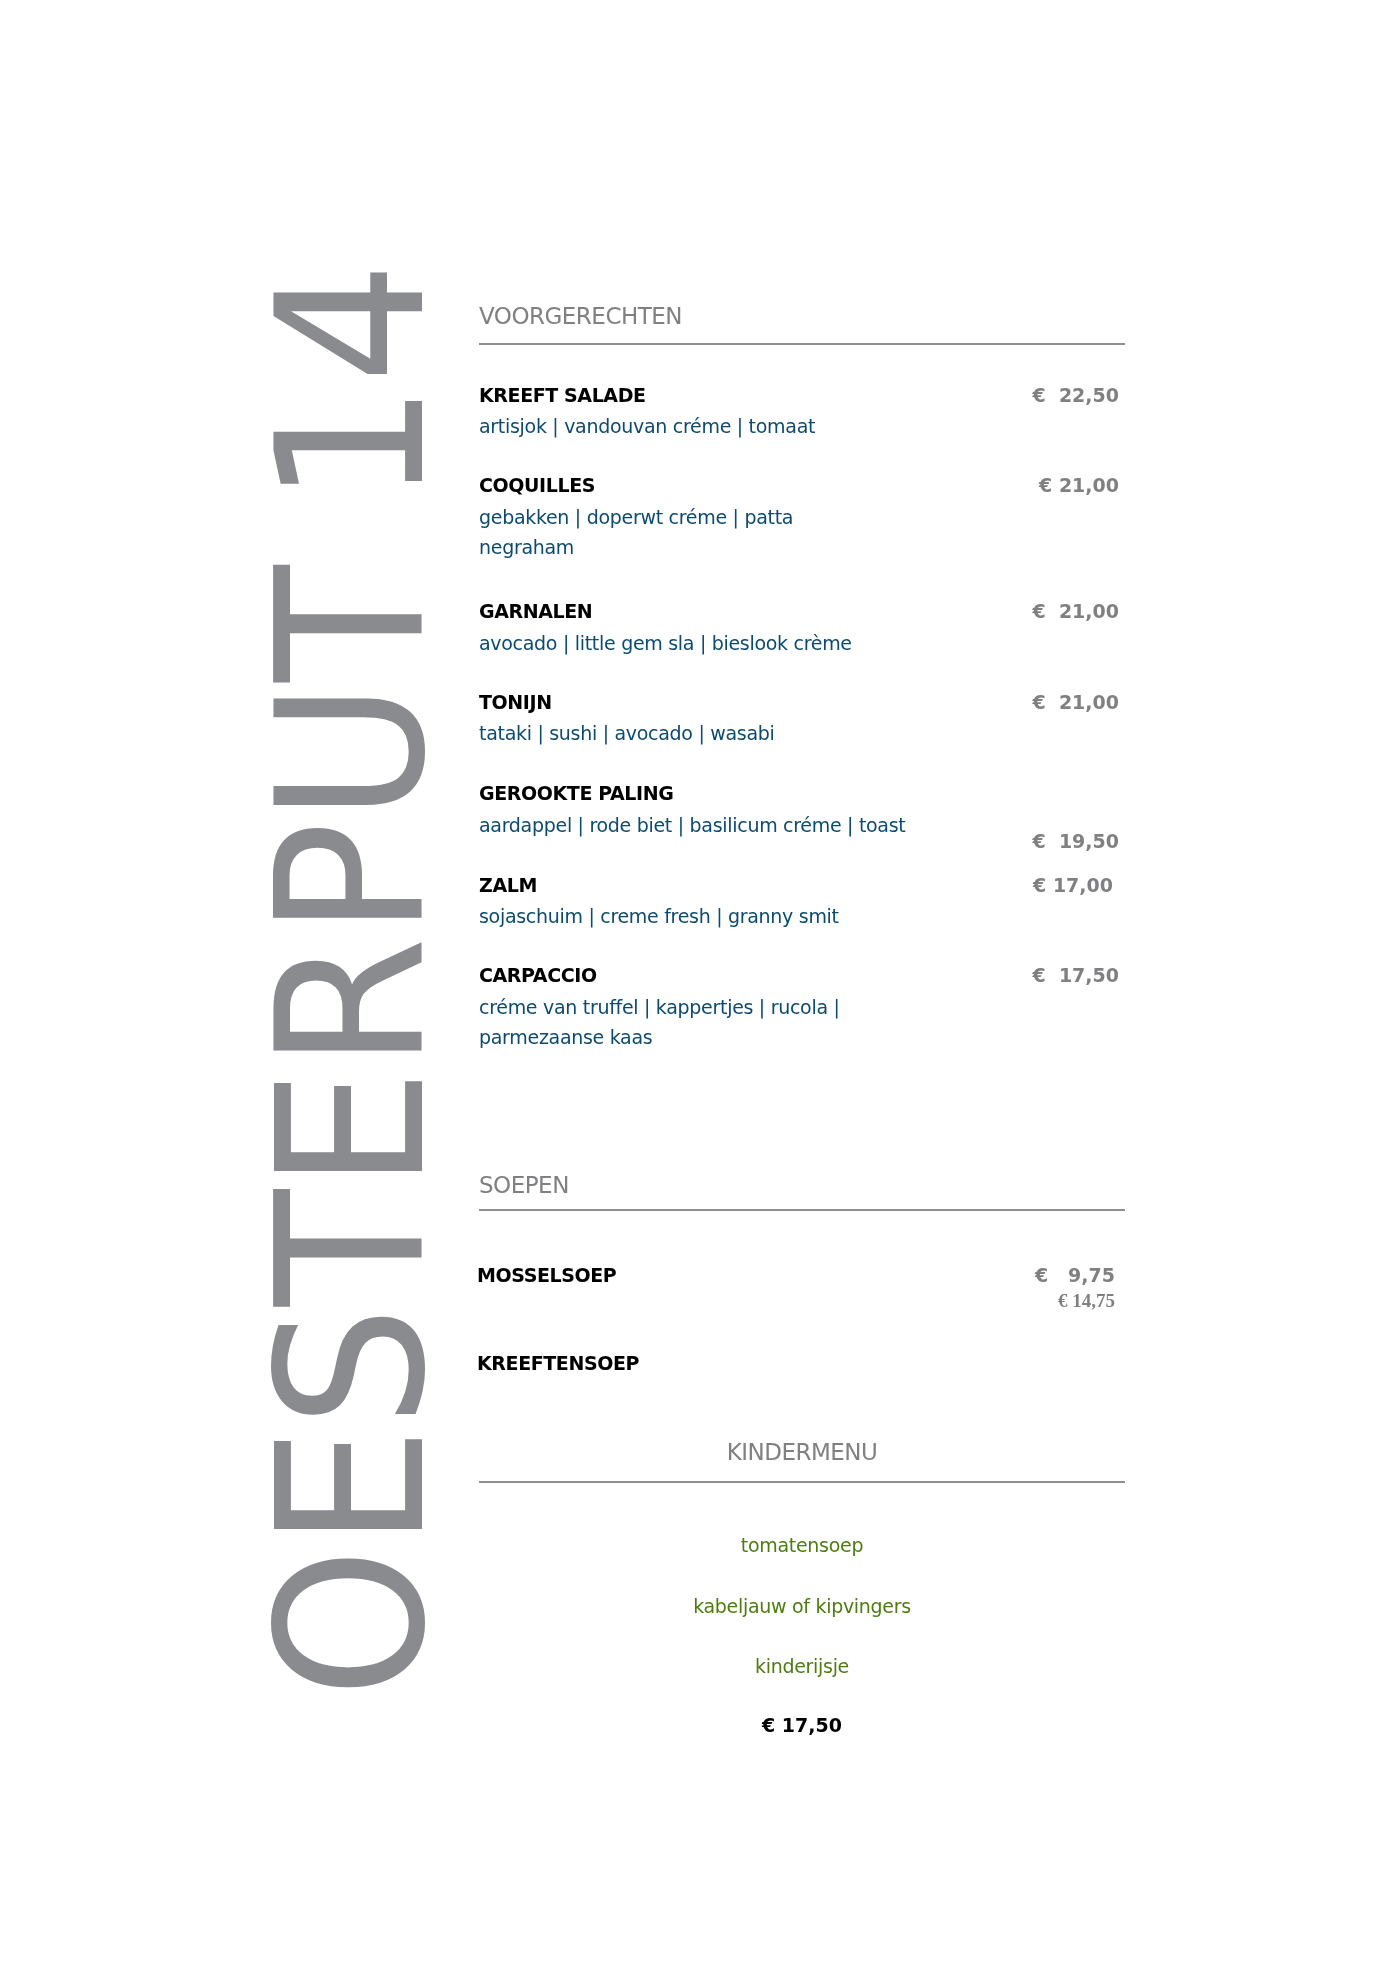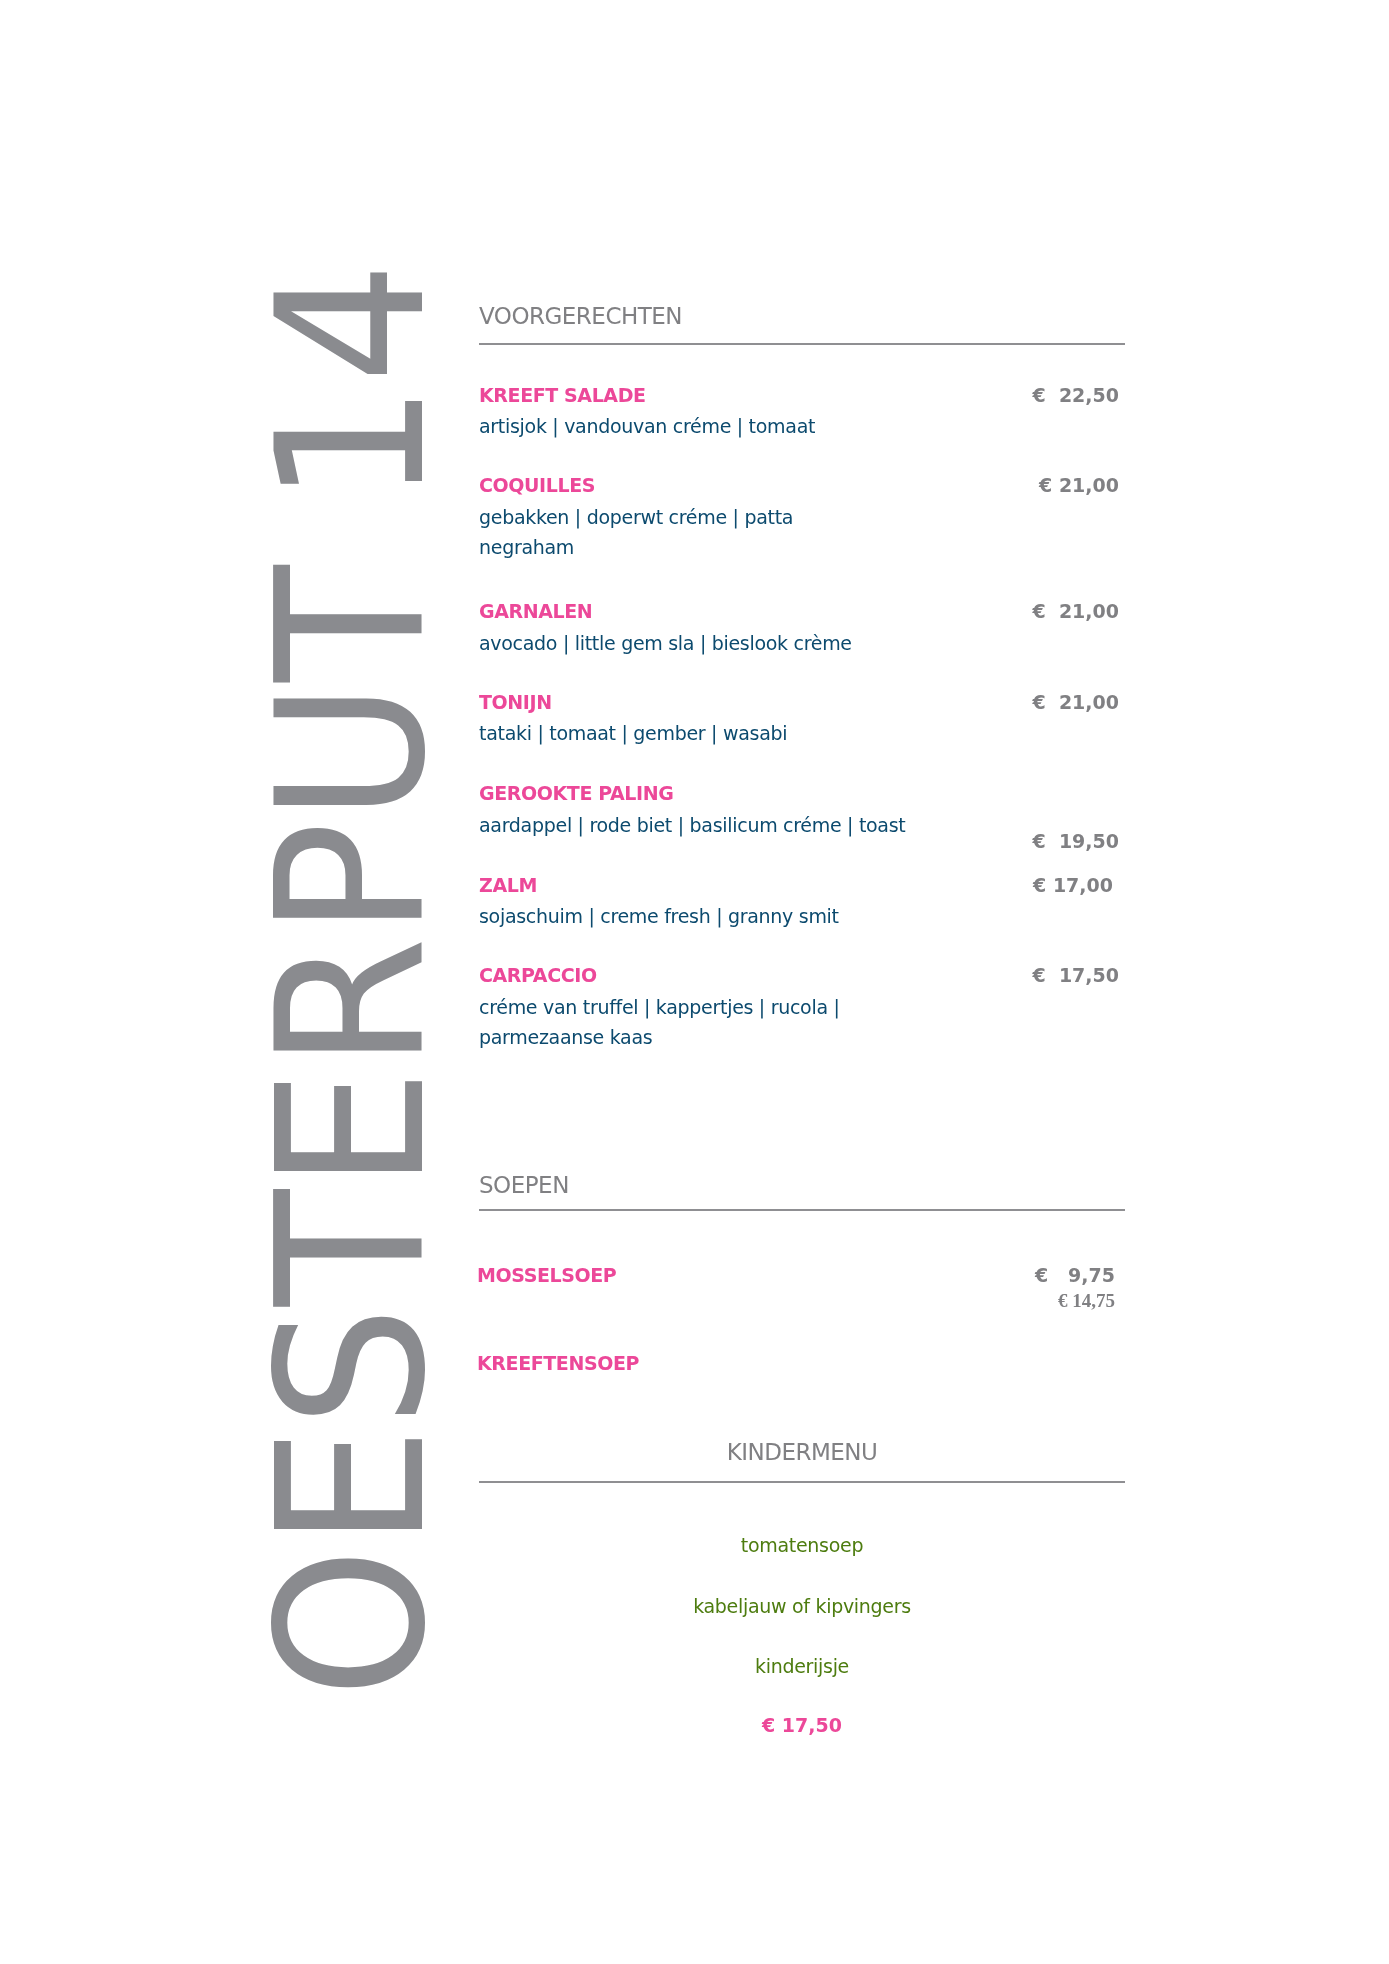--- a/index.html
+++ b/index.html
@@ -4,21 +4,21 @@
   <style>
     html, body { margin:0; padding:0; background:#ffffff; }
     body { width:1389px; height:1964px; position:relative; overflow:hidden;
            font-family:"DejaVu Sans", "Liberation Sans", sans-serif; }
     .title-svg { position:absolute; left:262px; top:250px; width:170px; height:1460px; }
     .abs { position:absolute; white-space:nowrap; }
     .heading { font-family:"DejaVu Sans", sans-serif; font-weight:normal; font-size:23px;
                color:#808083; letter-spacing:-0.5px; line-height:28px; }
     .rule { position:absolute; left:479px; width:646px; height:2px; background:#8f8f92; }
     .item-name { font-family:"DejaVu Sans", sans-serif; font-weight:bold; font-size:19px;
-                 color:#ec4899; letter-spacing:-0.4px; line-height:24px; }
+                 color:#000000; letter-spacing:-0.4px; line-height:24px; }
     .item-price { font-family:"DejaVu Sans", sans-serif; font-weight:bold; font-size:19px;
                   color:#808083; line-height:24px; text-align:right; right:270px; white-space:pre; }
     .item-desc { font-family:"DejaVu Sans", sans-serif; font-size:19px; color:#0c4a6e;
                  line-height:30px; letter-spacing:-0.3px; white-space:normal; width:520px; }
     .center { left:479px; width:646px; text-align:center; }
     .kid-line { font-family:"DejaVu Sans", sans-serif; font-size:19px; color:#4d7c0f; letter-spacing:-0.3px; line-height:24px; }
   </style>
 </head>
 <body>
 
@@ -36,21 +36,21 @@
 <div class="abs item-name" style="left:479px; top:473px;">COQUILLES</div>
 <div class="abs item-price" style="top:473px;">€ 21,00</div>
 <div class="abs item-desc" style="left:479px; top:502px; width:380px;">gebakken |  doperwt créme |  patta negraham</div>
 
 <div class="abs item-name" style="left:479px; top:599px;">GARNALEN</div>
 <div class="abs item-price" style="top:599px;">€  21,00</div>
 <div class="abs item-desc" style="left:479px; top:628px;">avocado  |  little gem sla  |  bieslook crème</div>
 
 <div class="abs item-name" style="left:479px; top:690px;">TONIJN</div>
 <div class="abs item-price" style="top:690px;">€  21,00</div>
-<div class="abs item-desc" style="left:479px; top:718px;">tataki  |  tomaat  |  gember  |  wasabi</div>
+<div class="abs item-desc" style="left:479px; top:718px;">tataki  |  sushi  |  avocado  |  wasabi</div>
 
 <div class="abs item-name" style="left:479px; top:781px;">GEROOKTE PALING</div>
 <div class="abs item-price" style="top:781px;margin-top:48px;">€  19,50</div>
 <div class="abs item-desc" style="left:479px; top:810px; width:560px;">aardappel  |  rode biet  |  basilicum créme  |  toast</div>
 
 <div class="abs item-name" style="left:479px; top:873px;">ZALM</div>
 <div class="abs item-price" style="top:873px; right:276px;">€ 17,00</div>
 <div class="abs item-desc" style="left:479px; top:901px;">sojaschuim  |  creme fresh  |  granny smit</div>
 
 <div class="abs item-name" style="left:479px; top:963px;">CARPACCIO</div>

